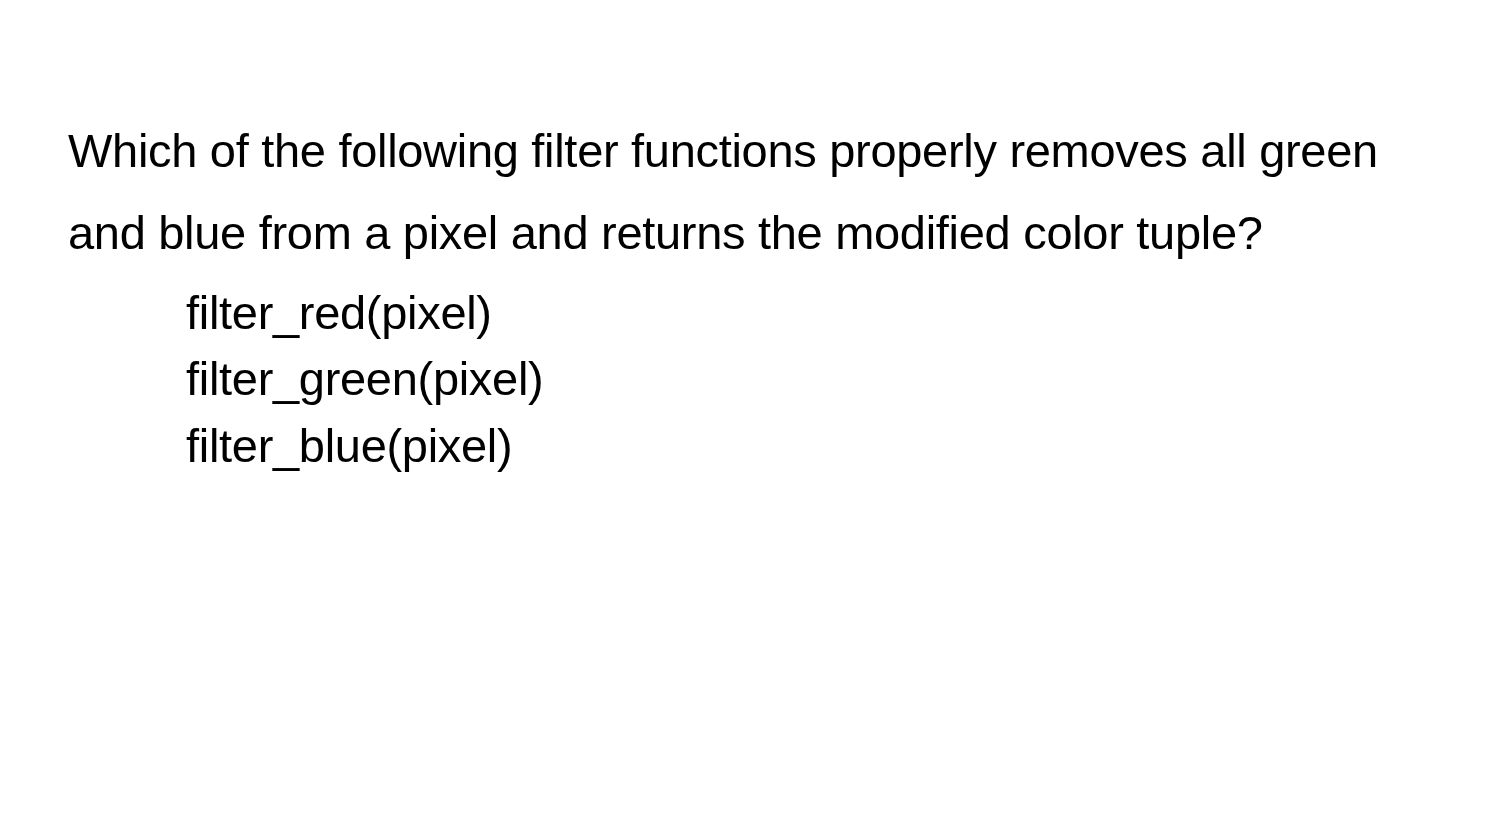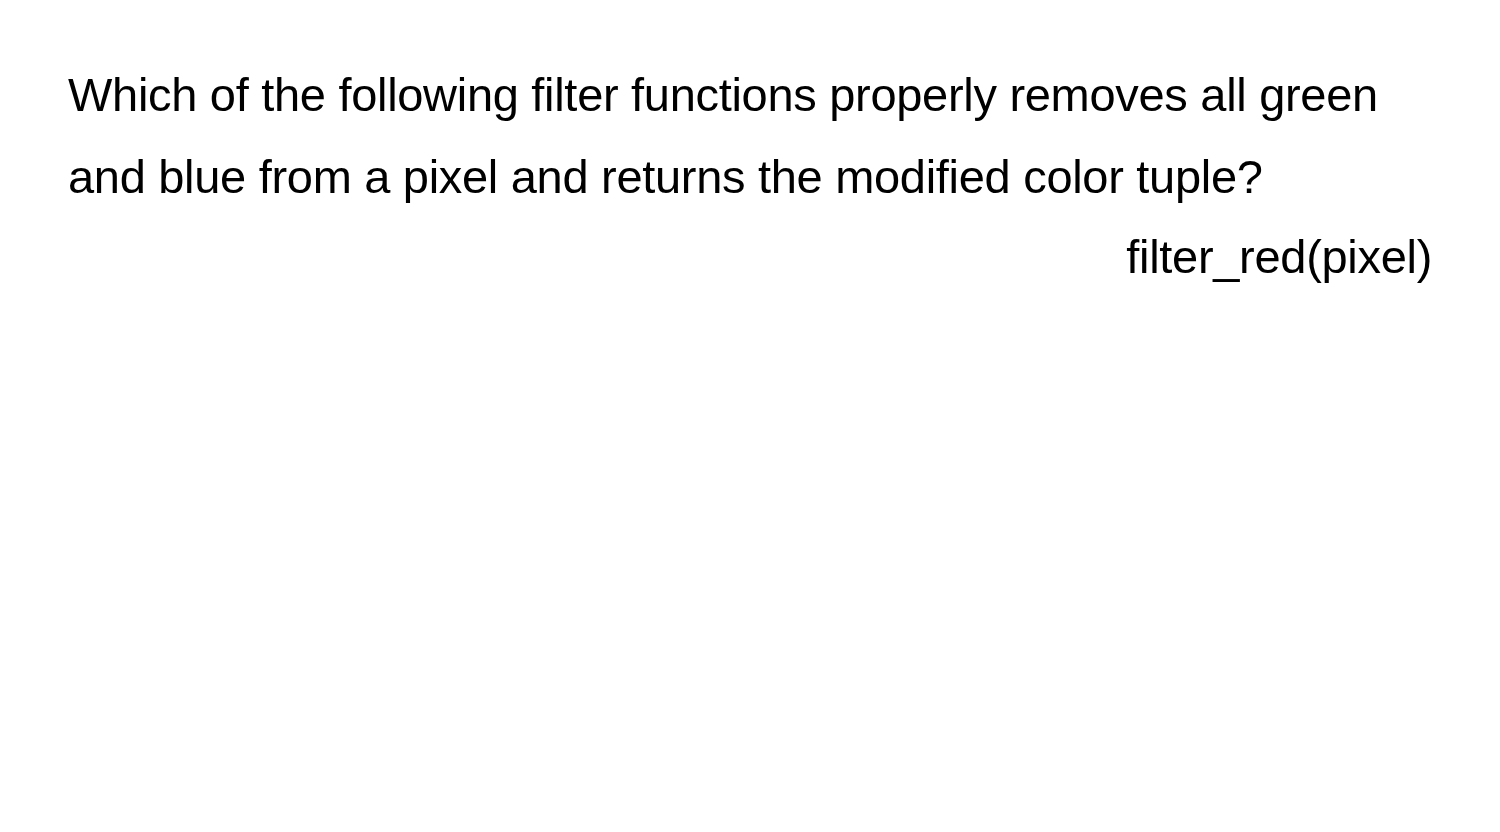--- a/index.html
+++ b/index.html
@@ -8,43 +8,44 @@
     box-sizing: border-box;
   }
   body {
     width: 1500px;
     height: 832px;
     background: #ffffff;
     font-family: -apple-system, BlinkMacSystemFont, "Segoe UI", Helvetica, Arial, sans-serif;
     color: #000000;
   }
   .container {
-    padding-top: 54px;
+    padding-top: 110px;
     padding-left: 68px;
     padding-right: 68px;
   }
   .question {
     font-size: 47px;
     line-height: 1.74;
     font-weight: 400;
     letter-spacing: -0.3px;
   }
   .options {
     margin-top: 6px;
     padding-left: 118px;
-    text-align: right;
   }
   .option {
     font-size: 47px;
     line-height: 1.42;
     font-weight: 400;
     letter-spacing: -0.3px;
   }
 </style>
 </head>
 <body>
 
 <div class="container">
   <div class="question">Which of the following filter functions properly removes all green and blue from a pixel and returns the modified color tuple?</div>
   <div class="options">
     <div class="option">filter_red(pixel)</div>
+    <div class="option">filter_green(pixel)</div>
+    <div class="option">filter_blue(pixel)</div>
   </div>
 </div>
 
 </body></html>

